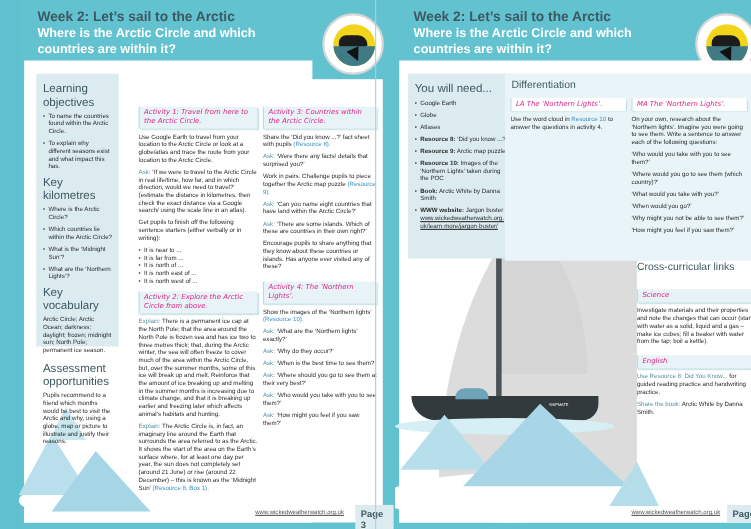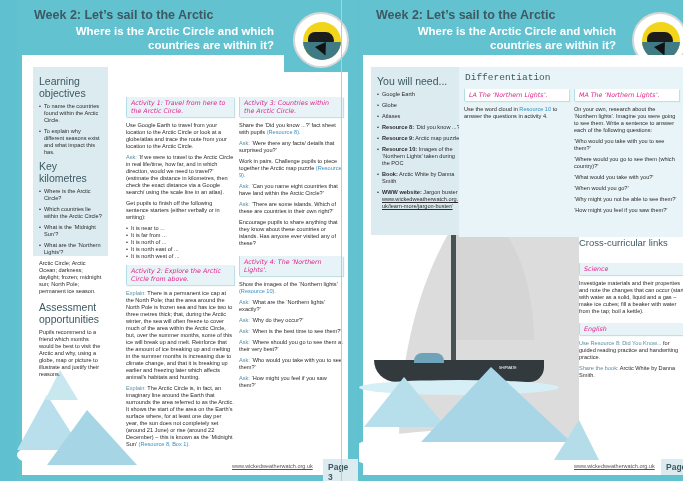--- a/index.html
+++ b/index.html
@@ -4,38 +4,38 @@
 <style>
   * { box-sizing: border-box; margin: 0; padding: 0; }
   html, body { width: 683px; height: 481px; overflow: hidden; background: #5fc0cf; font-family: "Liberation Sans", sans-serif; }
   .spread { position: relative; width: 683px; height: 481px; }
   .page { position: absolute; top: 0; height: 481px; background: #62c2d0; overflow: hidden; margin-left: 17px; }
   .page.left { left: 0; width: 341px; }
   .page.right { left: 342px; width: 341px; }
   .gutter { position: absolute; left: 341px; top: 0; width: 1px; height: 481px; background: #9fd6df; }
 
   .hdr-week { position: absolute; left: 17px; top: 8px; font-size: 12.5px; font-weight: bold; color: #3d5962; white-space: nowrap; }
-  .hdr-q { position: absolute; left: 17px; top: 24px; font-size: 11.5px; font-weight: bold; color: #ffffff; line-height: 14px; width: 240px; text-align: right; }
+  .hdr-q { position: absolute; left: 17px; top: 24px; font-size: 11.5px; font-weight: bold; color: #ffffff; line-height: 14px; width: 240px; }
 
   .logo { position: absolute; top: 12px; width: 56px; height: 56px; border-radius: 50%; background: #ffffff; border: 2px solid #d7d7d7; overflow: hidden; }
   .page.left .logo { left: 276px; }
   .page.right .logo { left: 273px; }
   .logo .sun { position: absolute; left: 8px; top: 8px; width: 38px; height: 38px; border-radius: 50%; background: #f2d51b; overflow: hidden; }
   .logo .sea { position: absolute; left: 0; top: 20px; width: 38px; height: 18px; background: #3f7a85; }
   .logo .bear { position: absolute; left: 5px; top: 10px; width: 26px; height: 11px; background: #1c1c1c; border-radius: 8px 10px 3px 3px; }
   .logo .bolt { position: absolute; left: 14px; top: 22px; width: 0; height: 0; border-left: 6px solid transparent; border-right: 6px solid transparent; border-top: 12px solid #111; transform: rotate(-25deg); }
 
   .sheet { position: absolute; top: 55px; background: #ffffff; }
   .page.left .sheet { left: 5px; width: 262px; height: 420px; }
   .page.right .sheet { left: 4px; width: 332px; height: 420px; }
   .page.left .sheet-ext { position:absolute; left: 5px; top: 72px; width: 326px; height: 403px; background:#fff; }
   .page.right .sheet-ext { position:absolute; left: 4px; top: 72px; width: 332px; height: 403px; background:#fff; }
 
   .sidebox { position: absolute; background: #dcebf0; padding: 6px 6px; }
-  .page.left .sidebox { left: 16px; top: 67px; width: 75px; height: 189px; }
+  .page.left .sidebox { left: 16px; top: 67px; width: 75px; height: 248px; }
   .page.right .sidebox { left: 12px; top: 67px; width: 96px; height: 168px; }
   .sb-title { font-size: 10.5px; color: #3d5962; line-height: 12px; margin-top: 2px; margin-bottom: 4px; }
   .sb-list { list-style: none; font-size: 5.6px; line-height: 7px; color: #2b2b2b; }
   .sb-list li { position: relative; padding-left: 5px; margin-bottom: 4px; }
   .sb-list li::before { content: "•"; position: absolute; left: 0; top: 0; }
   .sb-text { font-size: 5.6px; line-height: 7px; color: #2b2b2b; margin-bottom: 6px; }
   .bold { font-weight: bold; }
   .link { text-decoration: underline; }
 
   .col-h { position: absolute; font-size: 9.5px; color: #3d5962; line-height: 11px; }
@@ -89,20 +89,21 @@
         <li>To name the countries found within the Arctic Circle.</li>
         <li>To explain why different seasons exist and what impact this has.</li>
       </ul>
       <div class="sb-title">Key kilometres</div>
       <ul class="sb-list">
         <li>Where is the Arctic Circle?</li>
         <li>Which countries lie within the Arctic Circle?</li>
         <li>What is the ‘Midnight Sun’?</li>
         <li>What are the ‘Northern Lights’?</li>
       </ul>
+      <div class="sb-title">Key vocabulary</div>
       <div class="sb-text">Arctic Circle; Arctic Ocean; darkness; daylight; frozen; midnight sun; North Pole; permanent ice season.</div>
       <div class="sb-title">Assessment opportunities</div>
       <div class="sb-text">Pupils recommend to a friend which months would be best to visit the Arctic and why, using a globe, map or picture to illustrate and justify their reasons.</div>
     </div>
 
 
     <div class="col" style="left:109px;top:97px;width:108px;">
       <div class="activity">Activity 1: Travel from here to the Arctic Circle.</div>
       <p>Use Google Earth to travel from your location to the Arctic Circle or look at a globe/atlas and trace the route from your location to the Arctic Circle.</p>
       <p><span class="ask">Ask:</span> <span>‘If we were to travel to the Arctic Circle in real life/time, how far, and in which direction, would we need to travel?’ (estimate the distance in kilometres, then check the exact distance via a Google search/ using the scale line in an atlas).</span></p>
@@ -179,21 +180,21 @@
         <li><span>Atlases</span></li>
         <li><span class="bold">Resource 8:</span> <span>‘Did you know ...?’</span></li>
         <li><span class="bold">Resource 9:</span> <span>Arctic map puzzle</span></li>
         <li><span class="bold">Resource 10:</span> <span>Images of the ‘Northern Lights’ taken during the POC</span></li>
         <li><span class="bold">Book:</span> <span>Arctic White by Danna Smith</span></li>
         <li><span class="bold">WWW website:</span> <span>Jargon buster</span> <span class="link" style="word-break:break-all;">www.wickedweatherwatch.org.uk/learn-more/jargon-buster/</span></li>
       </ul>
     </div>
 
     <div class="diff-box">
-      <div class="col-h" style="left:6px;top:5px;font-family:Liberation Mono, monospace;">Differentiation</div>
+      <div class="col-h" style="left:6px;top:5px;">Differentiation</div>
       <div class="col" style="left:5px;top:22px;width:105px;">
         <div class="activity" style="background:#fff;">LA The ‘Northern Lights’.</div>
         <p><span>Use the word cloud in</span> <span class="res">Resource 10</span> <span>to answer the questions in activity 4.</span></p>
       </div>
       <div class="col" style="left:115px;top:22px;width:105px;">
         <div class="activity" style="background:#fff;">MA The ‘Northern Lights’.</div>
         <p>On your own, research about the ‘Northern lights’. Imagine you were going to see them. Write a sentence to answer each of the following questions:</p>
         <p>‘Who would you take with you to see them?’</p>
         <p>‘Where would you go to see them (which country)?’</p>
         <p>‘What would you take with you?’</p>

